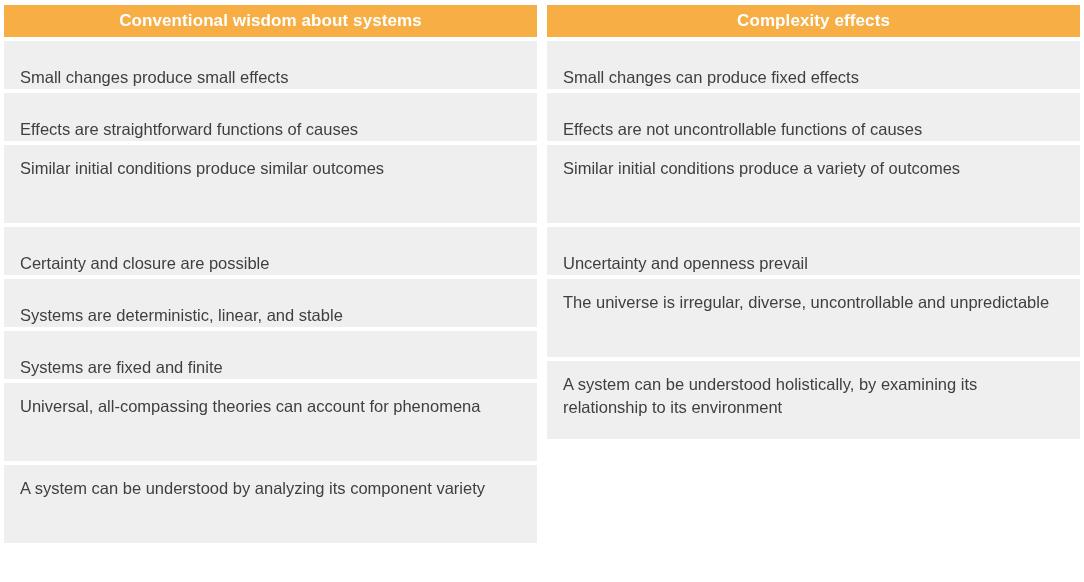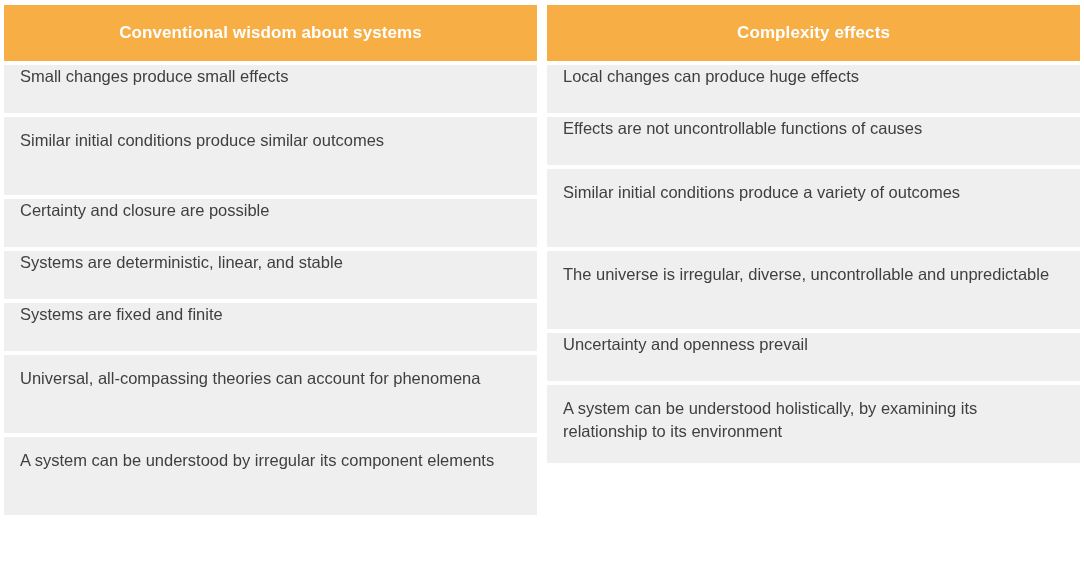--- a/index.html
+++ b/index.html
@@ -38,99 +38,102 @@
     row-gap: 4px;
   }
 
   .header-cell {
     background: #F6AE45;
     color: #ffffff;
     font-size: 17px;
     font-weight: bold;
     text-align: center;
     line-height: 1.25;
-    height: 56px;
+    height: 32px;
     display: flex;
     align-items: center;
     justify-content: center;
     letter-spacing: 0.1px;
     box-sizing: border-box;
     padding: 0 8px;
   }
 
   .body-cell {
     background: #EFEFEF;
     color: #3F3F3F;
     font-size: 16.5px;
     line-height: 1.42;
     box-sizing: border-box;
     padding: 12px 14px 12px 16px;
     display: flex;
     align-items: flex-start;
   }
 
-  .body-cell.one-line { height: 48px; align-items: flex-start; padding-top: 0; padding-bottom: 0; }
+  .body-cell.one-line { height: 48px; align-items: flex-end; padding-top: 0; padding-bottom: 0; }
   .body-cell.two-line { height: 78px; }
 
   .cell-text {
     display: block;
     width: 100%;
   }
 </style>
 </head>
 <body>
 
 <div class="table-wrap">
   <div class="table-grid">
 
     <div class="col">
       <div class="header-cell">
         <span class="cell-text">Conventional wisdom about systems</span>
       </div>
       <div class="body-cell one-line">
         <span class="cell-text">Small changes produce small effects</span>
       </div>
+      <div class="body-cell one-line">
+        <span class="cell-text">Effects are straightforward functions of causes</span>
+      </div>
       <div class="body-cell two-line">
         <span class="cell-text">Similar initial conditions produce similar outcomes</span>
       </div>
       <div class="body-cell one-line">
         <span class="cell-text">Certainty and closure are possible</span>
       </div>
       <div class="body-cell one-line">
         <span class="cell-text">Systems are deterministic, linear, and stable</span>
       </div>
       <div class="body-cell one-line">
         <span class="cell-text">Systems are fixed and finite</span>
       </div>
       <div class="body-cell two-line">
         <span class="cell-text">Universal, all-compassing theories can account for phenomena</span>
       </div>
       <div class="body-cell two-line">
-        <span class="cell-text">A system can be understood by irregular its component elements</span>
+        <span class="cell-text">A system can be understood by analyzing its component variety</span>
       </div>
     </div>
 
     <div class="col">
       <div class="header-cell">
         <span class="cell-text">Complexity effects</span>
       </div>
       <div class="body-cell one-line">
-        <span class="cell-text">Local changes can produce huge effects</span>
+        <span class="cell-text">Small changes can produce fixed effects</span>
       </div>
       <div class="body-cell one-line">
         <span class="cell-text">Effects are not uncontrollable functions of causes</span>
       </div>
       <div class="body-cell two-line">
         <span class="cell-text">Similar initial conditions produce a variety of outcomes</span>
       </div>
+      <div class="body-cell one-line">
+        <span class="cell-text">Uncertainty and openness prevail</span>
+      </div>
       <div class="body-cell two-line">
         <span class="cell-text">The universe is irregular, diverse, uncontrollable and unpredictable</span>
-      </div>
-      <div class="body-cell one-line">
-        <span class="cell-text">Uncertainty and openness prevail</span>
       </div>
       <div class="body-cell two-line">
         <span class="cell-text">A system can be understood holistically, by examining its relationship to its environment</span>
       </div>
     </div>
 
   </div>
 </div>
 
 </body></html>

